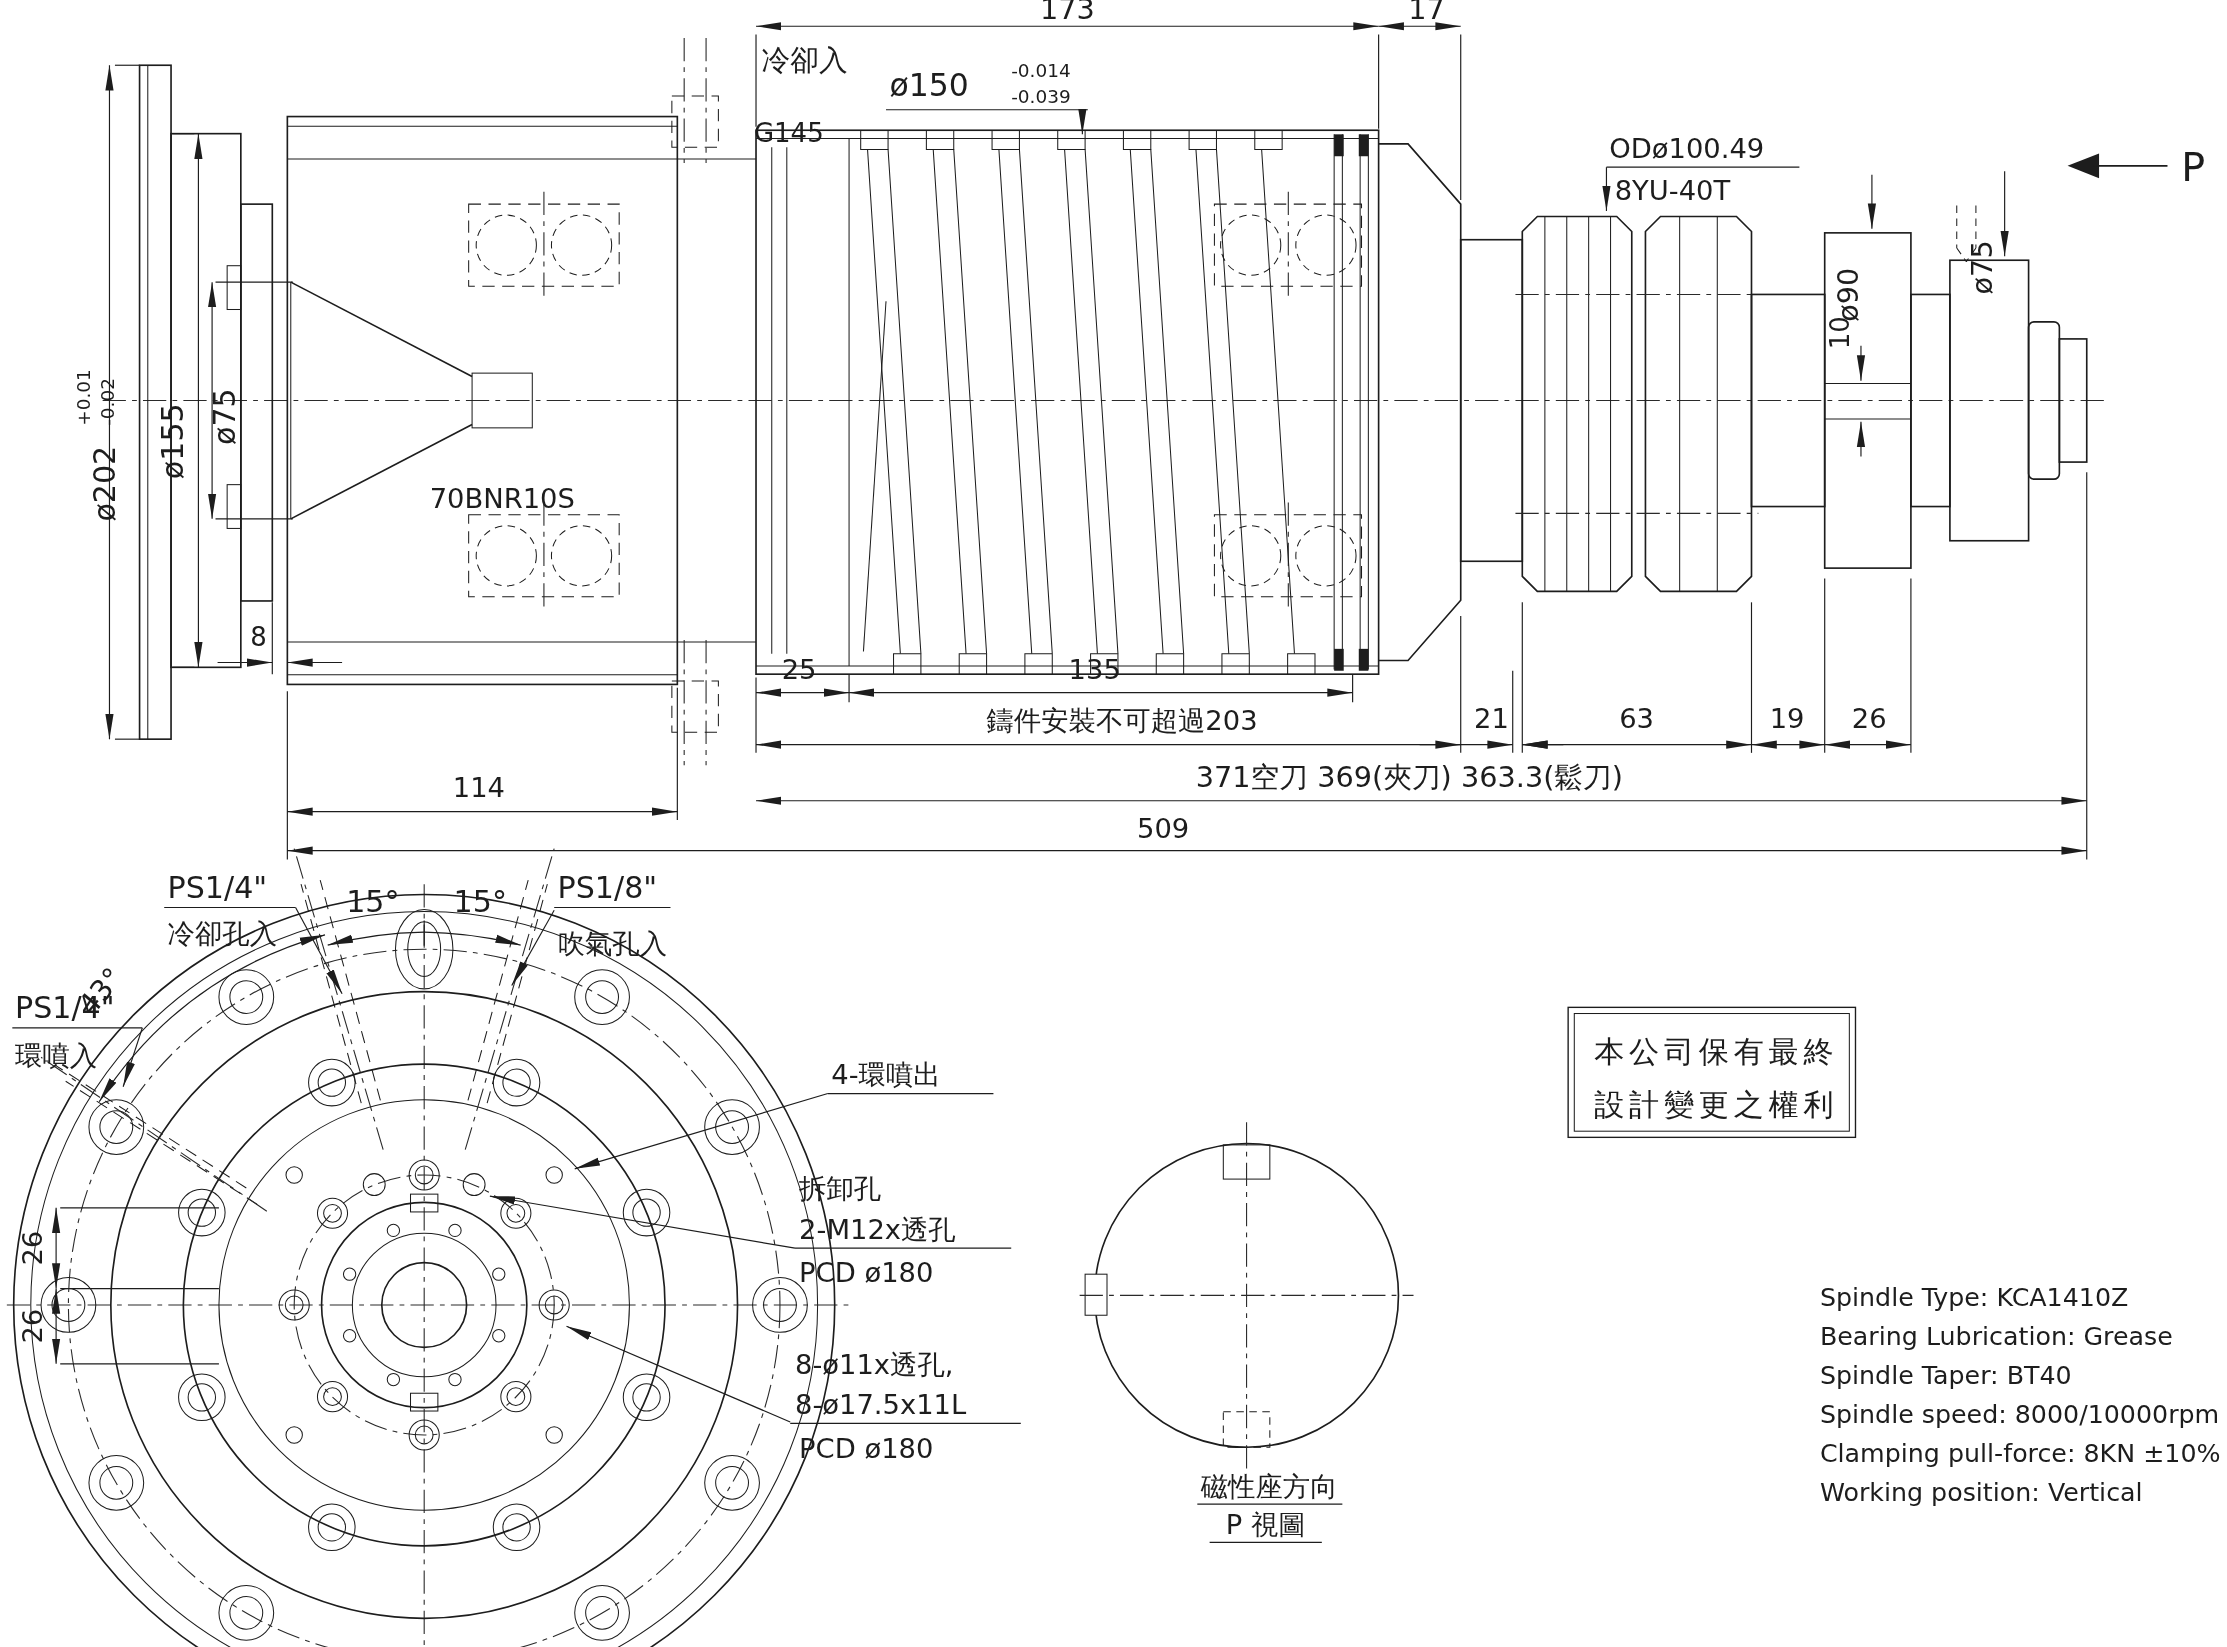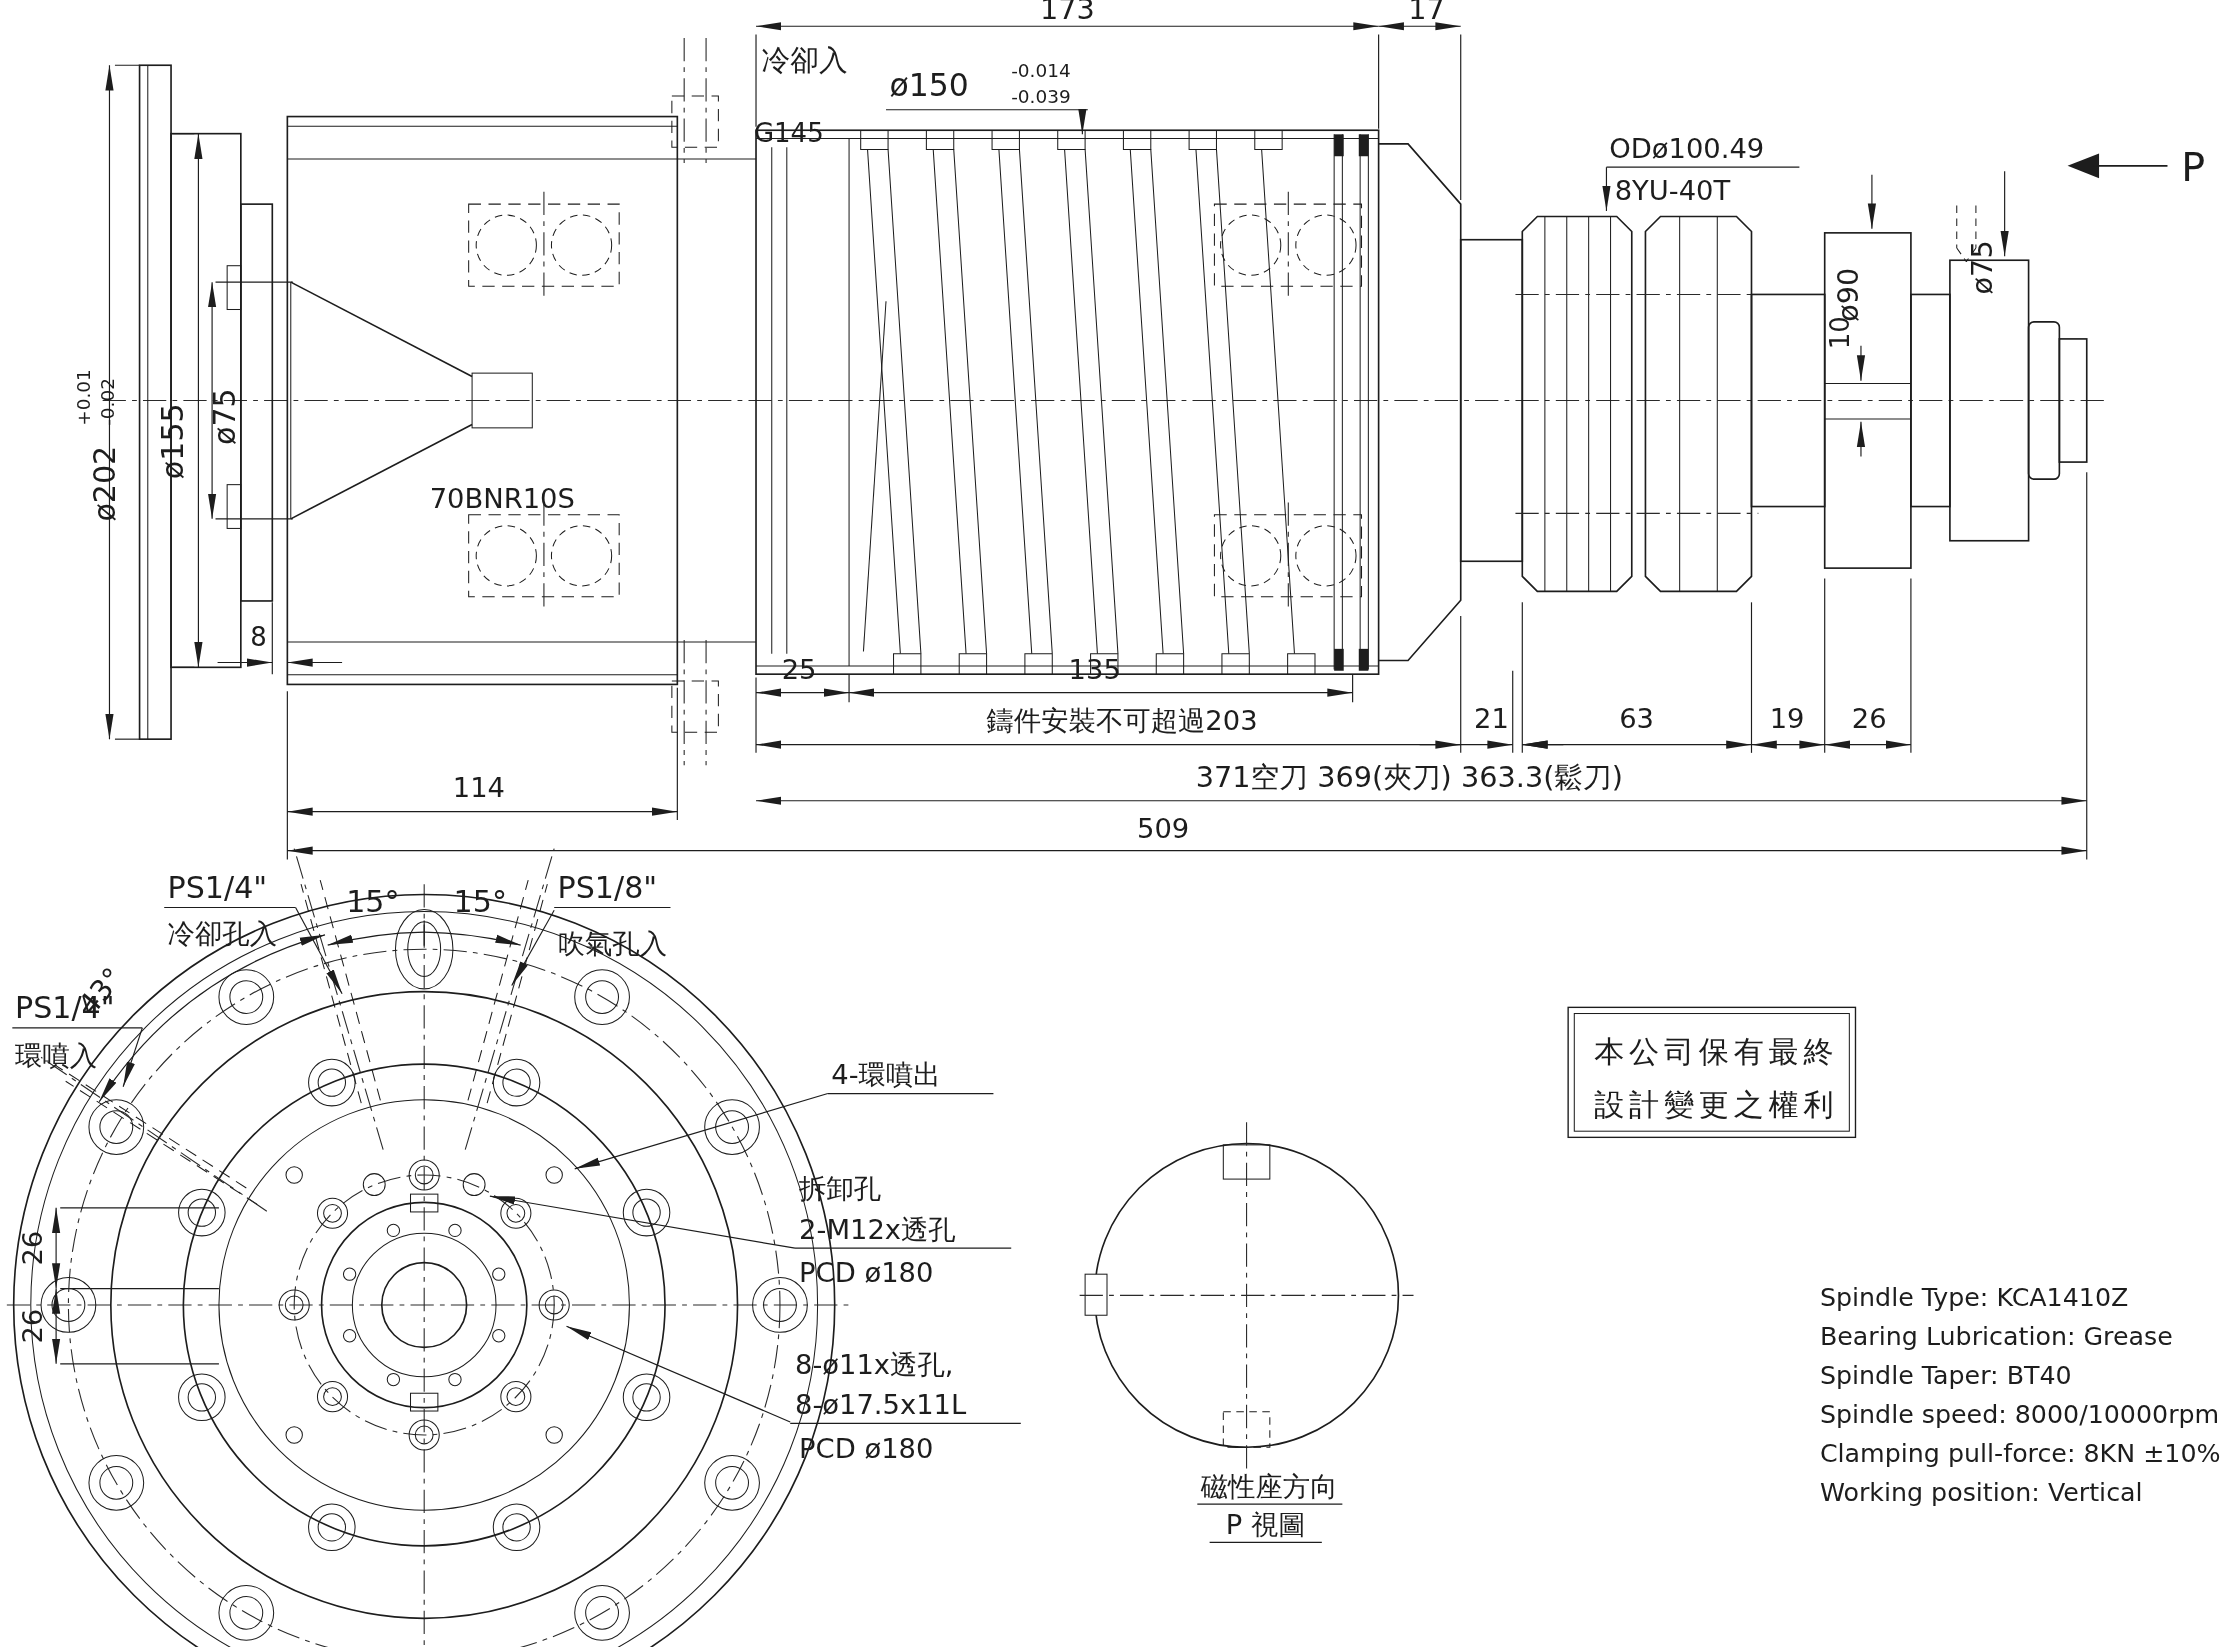--- a/index.html
+++ b/index.html
@@ -1,16 +1,16 @@
 <!DOCTYPE html>
 <html style="font-size:11px"><head>
 <meta charset="utf-8">
 <style>
   html,body{margin:0;padding:0;background:#fff;}
-  .page{position:relative;width:2227px;height:1648px;background:#fff;overflow:hidden;border-radius:23px;}
+  .page{position:relative;width:2227px;height:1648px;background:#fff;overflow:hidden;}
   svg{position:absolute;left:0;top:0;}
   svg text{font-family:"DejaVu Sans","Liberation Sans",sans-serif;fill:#1d1d1d;}
   .t27{font-size:27px}.t38{font-size:38px}.t40{font-size:40px}
   .t42{font-size:42px}.t44{font-size:44px}.t46{font-size:46px}.t58{font-size:58px}
   .note{font-size:44px;letter-spacing:7px}
   .spec{font-size:37px}
   .mid{text-anchor:middle}
   .s{stroke:#1d1d1d;stroke-width:2.4;fill:none;stroke-linecap:butt}
   .w1{stroke-width:1.5}
   .w2{stroke-width:2}

